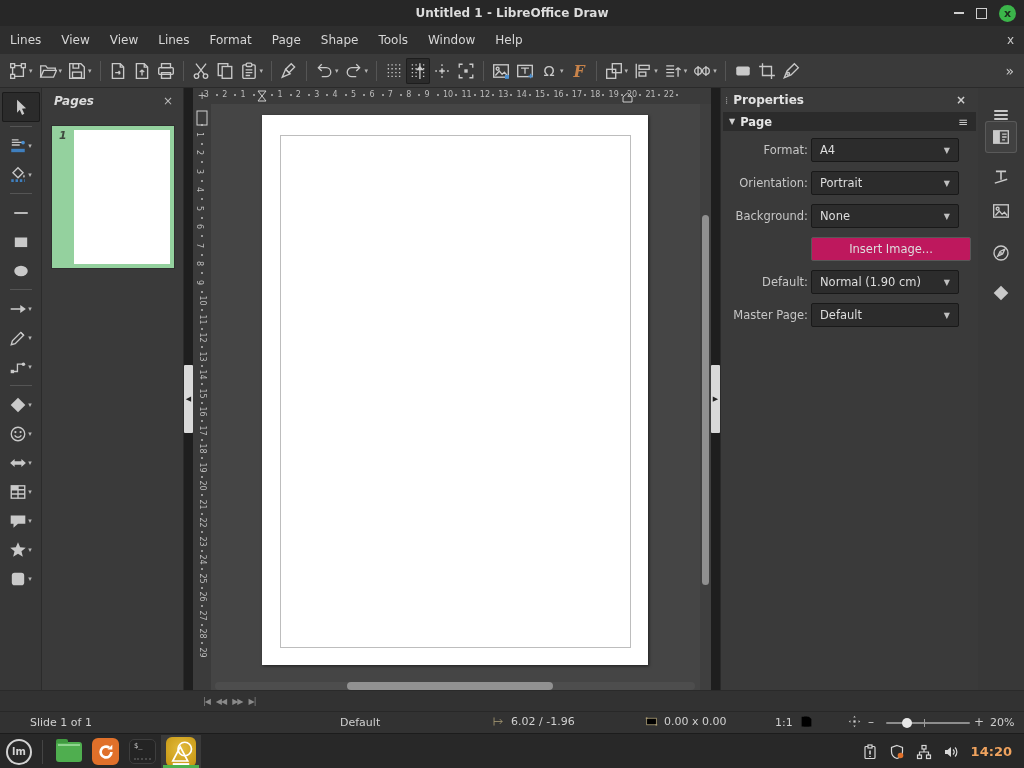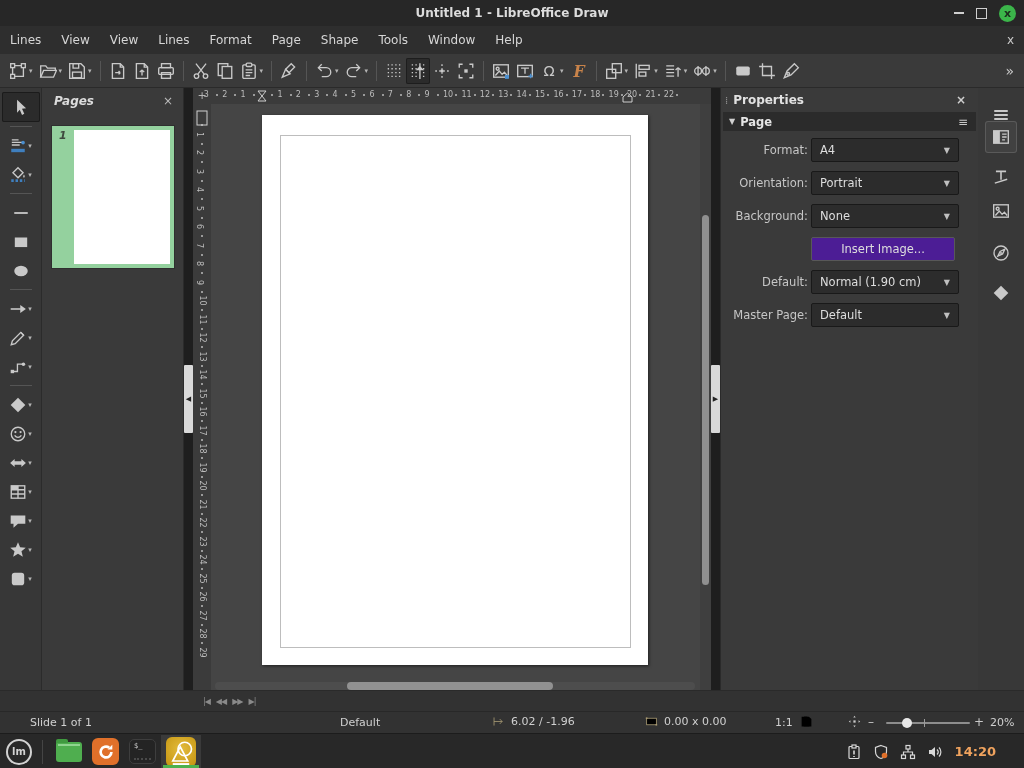--- a/index.html
+++ b/index.html
@@ -71,21 +71,21 @@
   #prop-section{position:absolute;left:2px;right:2px;top:24px;height:19px;background:#2b2b2b;display:flex;align-items:center;}
   #prop-section-arrow{font-size:8px;color:#d0d0d0;margin-left:6px;}
   #prop-section-title{font-size:11.5px;font-weight:bold;color:#e6e6e6;margin-left:5px;}
   #prop-section-menu{margin-left:auto;margin-right:8px;color:#c9c9c9;font-size:12px;}
   .prow{position:absolute;left:0;width:100%;height:24px;}
   .plabel{position:absolute;right:170px;top:5px;font-size:11.5px;color:#c6c6c6;}
   .pselect{position:absolute;left:90px;top:0;width:148px;height:24px;background:#2c2c2c;border:1px solid #191919;
            border-radius:2px;box-sizing:border-box;display:flex;align-items:center;}
   .pselect .val{font-size:11.5px;color:#dedede;margin-left:8px;}
   .pselect .arrow{margin-left:auto;margin-right:8px;font-size:8px;color:#c0c0c0;}
-  .pbutton{position:absolute;left:90px;top:0;width:144px;height:24px;background:#4c1d95;border:1px solid #585858;
+  .pbutton{position:absolute;left:90px;top:0;width:160px;height:24px;background:#be185d;border:1px solid #585858;
            border-radius:2px;box-sizing:border-box;font-size:11.5px;color:#dedede;display:flex;align-items:center;justify-content:center;}
   
   #sidebar-tabs{left:978px;top:88px;width:46px;height:602px;background:#383838;}
   .sbtab{position:absolute;left:8px;width:30px;height:30px;display:flex;align-items:center;justify-content:center;border-radius:2px;}
   .sbtab.active{background:#414141;box-shadow:0 0 0 1px #5a5a5a;}
   
   #pagetab-bar{left:0;top:690px;width:1024px;height:21px;background:#323232;border-top:1px solid #2a2a2a;display:flex;align-items:center;}
   #tab-nav{display:flex;gap:6px;margin-left:203px;}
   .nav-btn{font-size:8px;color:#8a8a8a;letter-spacing:-1px;}
   #page-tabs{display:flex;margin-left:14px;height:100%;align-items:center;}
@@ -121,21 +121,21 @@
   #folder-icon:before{content:"";position:absolute;left:0;top:-3px;width:12px;height:4px;background:#3f9a3f;border-radius:2px 2px 0 0;}
   #folder-icon:after{content:"";position:absolute;left:2px;top:2px;right:2px;height:2px;background:#8fd48f;}
   #update-icon{width:27px;height:27px;border-radius:6px;background:#e0702a;display:flex;align-items:center;justify-content:center;}
   #terminal-icon{width:27px;height:25px;border-radius:5px;background:#242424;border:1px solid #3e3e3e;
                  box-sizing:border-box;position:relative;}
   #terminal-prompt{position:absolute;left:4px;top:2px;font-size:7px;color:#cfcfcf;font-family:"DejaVu Sans Mono",monospace;}
   #terminal-icon:after{content:"";position:absolute;left:4px;right:4px;bottom:3px;height:0;border-bottom:2px dotted #4a4a4a;}
   #draw-icon{width:30px;height:30px;border-radius:6px;background:radial-gradient(circle at 50% 40%,#e4bc3d,#c2920e);}
   #tray{margin-left:auto;display:flex;align-items:center;gap:11px;margin-right:12px;}
   .tray-ic{width:16px;height:16px;display:block;stroke:#d8d8d8;fill:none;stroke-width:1.2;}
-  #clock{font-size:13px;font-weight:bold;color:#f0a35e;margin-right:28px;}
+  #clock{font-size:13px;font-weight:bold;color:#f0a35e;margin-right:12px;}
 </style>
 </head>
 <body>
 
 <svg width="0" height="0" style="position:absolute">
   <defs>
     <symbol id="i-new" viewBox="0 0 16 16">
         <rect x="1.5" y="1.5" width="3.5" height="3.5"></rect>
         <rect x="11" y="1.5" width="3.5" height="3.5"></rect>
         <rect x="1.5" y="11" width="3.5" height="3.5"></rect>

